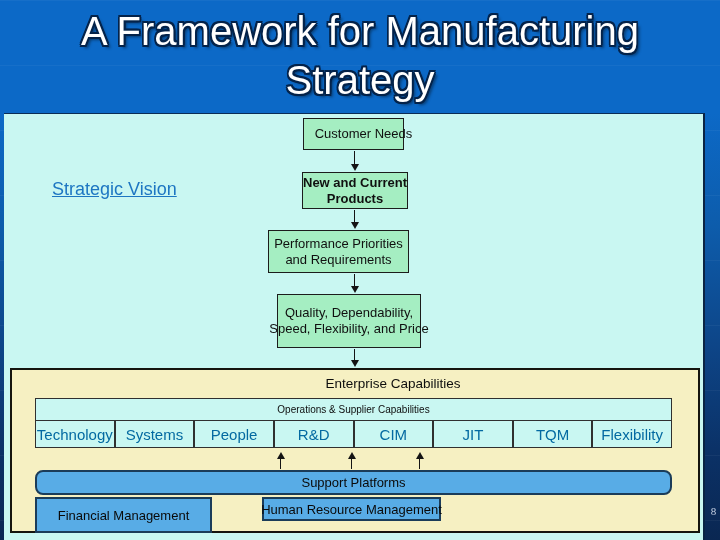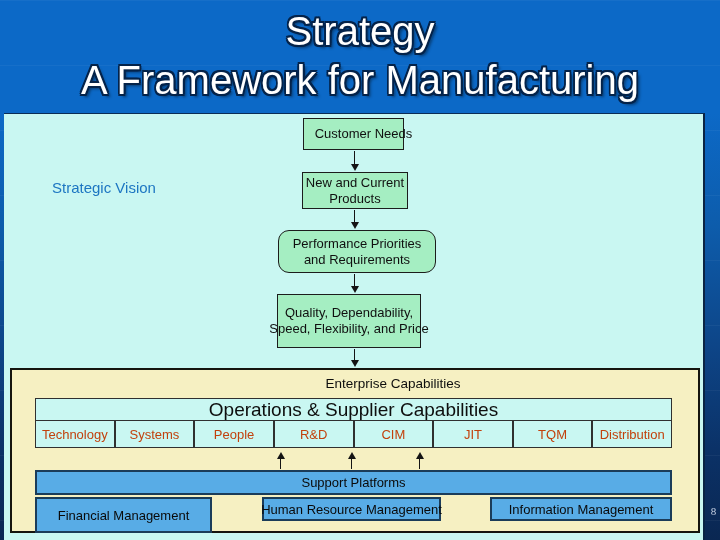--- a/index.html
+++ b/index.html
@@ -41,22 +41,23 @@
     width: 701px; height: 427px;
     background: #c9f7f2;
     border-top: 1px solid #0a2c55;
     border-right: 2px solid #0a2444;
     box-sizing: border-box;
   }
 
   .vision-label {
     position: absolute;
     left: 52px; top: 179px;
-    font-size: 15px;
+    font-size: 18px;
     color: #1d76c2;
+    text-decoration: underline;
   }
 
   
   .flow-box {
     position: absolute;
     background: #a5eec2;
     border: 1.5px solid #1c1c1c;
     box-sizing: border-box;
     display: flex;
     flex-direction: column;
@@ -109,103 +110,103 @@
     padding-left: 38px;
   }
   .cyan-bar {
     position: absolute;
     background: #c9f7f2;
     border: 1.5px solid #303030;
     box-sizing: border-box;
     display: flex;
     align-items: center;
     justify-content: center;
-    font-size: 19px;
+    font-size: 10px;
     color: #0e0e0e;
   }
   .ops-bar { left: 35px; top: 398px; width: 637px; height: 23px; }
 
   .cap-row {
     position: absolute;
     left: 35px; top: 420px; width: 637px; height: 28px;
     display: flex;
   }
   .cap-cell {
     flex: 1 1 0;
     background: #c9f7f2;
     border: 1.5px solid #303030;
     box-sizing: border-box;
     display: flex;
     align-items: center;
     justify-content: center;
-    font-size: 13px;
-    color: #c2410c;
+    font-size: 15px;
+    color: #0369a1;
     white-space: nowrap;
   }
 
   .blue-bar {
     position: absolute;
     background: #58ace6;
     border: 2px solid #1b3c59;
     box-sizing: border-box;
     display: flex;
     align-items: center;
     justify-content: center;
     font-size: 13px;
     color: #0a0a0a;
     white-space: nowrap;
   }
-  .support-bar { left: 35px; top: 470px; width: 637px; height: 25px; }
+  .support-bar { left: 35px; top: 470px; width: 637px; height: 25px; border-radius: 8px; }
   .plat-financial { left: 35px;  top: 497px; width: 177px; height: 36px; }
   .plat-hr        { left: 262px; top: 497px; width: 179px; height: 24px; }
   .plat-info      { left: 490px; top: 497px; width: 182px; height: 24px; }
 
   .page-number {
     position: absolute;
     left: 707px; top: 505px; width: 13px;
     text-align: center;
     font-family: "Liberation Serif", "DejaVu Serif", serif;
     font-size: 11px;
     color: #c9d3e6;
   }
 </style>
 </head>
 <body>
 
 <div class="slide">
 
   <div class="title">
+    <div>A Framework for Manufacturing</div>
     <div>Strategy</div>
-    <div>A Framework for Manufacturing</div>
   </div>
 
   <div class="panel"></div>
 
   <div class="vision-label">Strategic Vision</div>
 
   <div class="flow-box" style="left:303px; top:118px; width:101px; height:32px;padding-left:20px;">
     <span>Customer Needs</span>
   </div>
 
   <div class="arrow-down" style="left:350px; top:151px; height:20px;">
     <div class="arrow-shaft"></div>
     <div class="arrow-head-down"></div>
   </div>
 
-  <div class="flow-box" style="left:302px; top:172px; width:106px; height:37px;">
+  <div class="flow-box" style="left:302px; top:172px; width:106px; height:37px;font-weight:bold;">
     <span>New and Current</span>
     <span>Products</span>
   </div>
 
   <div class="arrow-down" style="left:350px; top:210px; height:19px;">
     <div class="arrow-shaft"></div>
     <div class="arrow-head-down"></div>
   </div>
 
-  <div class="flow-box" style="left:278px; top:230px; width:158px; height:43px;border-radius:11px;">
+  <div class="flow-box" style="left:268px; top:230px; width:141px; height:43px;">
     <span>Performance Priorities</span>
     <span>and Requirements</span>
   </div>
 
   <div class="arrow-down" style="left:350px; top:274px; height:19px;">
     <div class="arrow-shaft"></div>
     <div class="arrow-head-down"></div>
   </div>
 
   <div class="flow-box" style="left:277px; top:294px; width:144px; height:54px;">
@@ -226,21 +227,21 @@
   </div>
 
   <div class="cap-row">
     <div class="cap-cell">Technology</div>
     <div class="cap-cell">Systems</div>
     <div class="cap-cell">People</div>
     <div class="cap-cell">R&amp;D</div>
     <div class="cap-cell">CIM</div>
     <div class="cap-cell">JIT</div>
     <div class="cap-cell">TQM</div>
-    <div class="cap-cell">Distribution</div>
+    <div class="cap-cell">Flexibility</div>
   </div>
 
   <div class="arrow-up" style="left:276px; top:452px; height:17px;">
     <div class="arrow-head-up"></div>
     <div class="arrow-shaft"></div>
   </div>
   <div class="arrow-up" style="left:347px; top:452px; height:17px;">
     <div class="arrow-head-up"></div>
     <div class="arrow-shaft"></div>
   </div>
@@ -248,17 +249,16 @@
     <div class="arrow-head-up"></div>
     <div class="arrow-shaft"></div>
   </div>
 
   <div class="blue-bar support-bar">
     <span>Support Platforms</span>
   </div>
 
   <div class="blue-bar plat-financial">Financial Management</div>
   <div class="blue-bar plat-hr">Human Resource Management</div>
-  <div class="blue-bar plat-info">Information Management</div>
 
   <div class="page-number">8</div>
 
 </div>
 
 </body></html>

